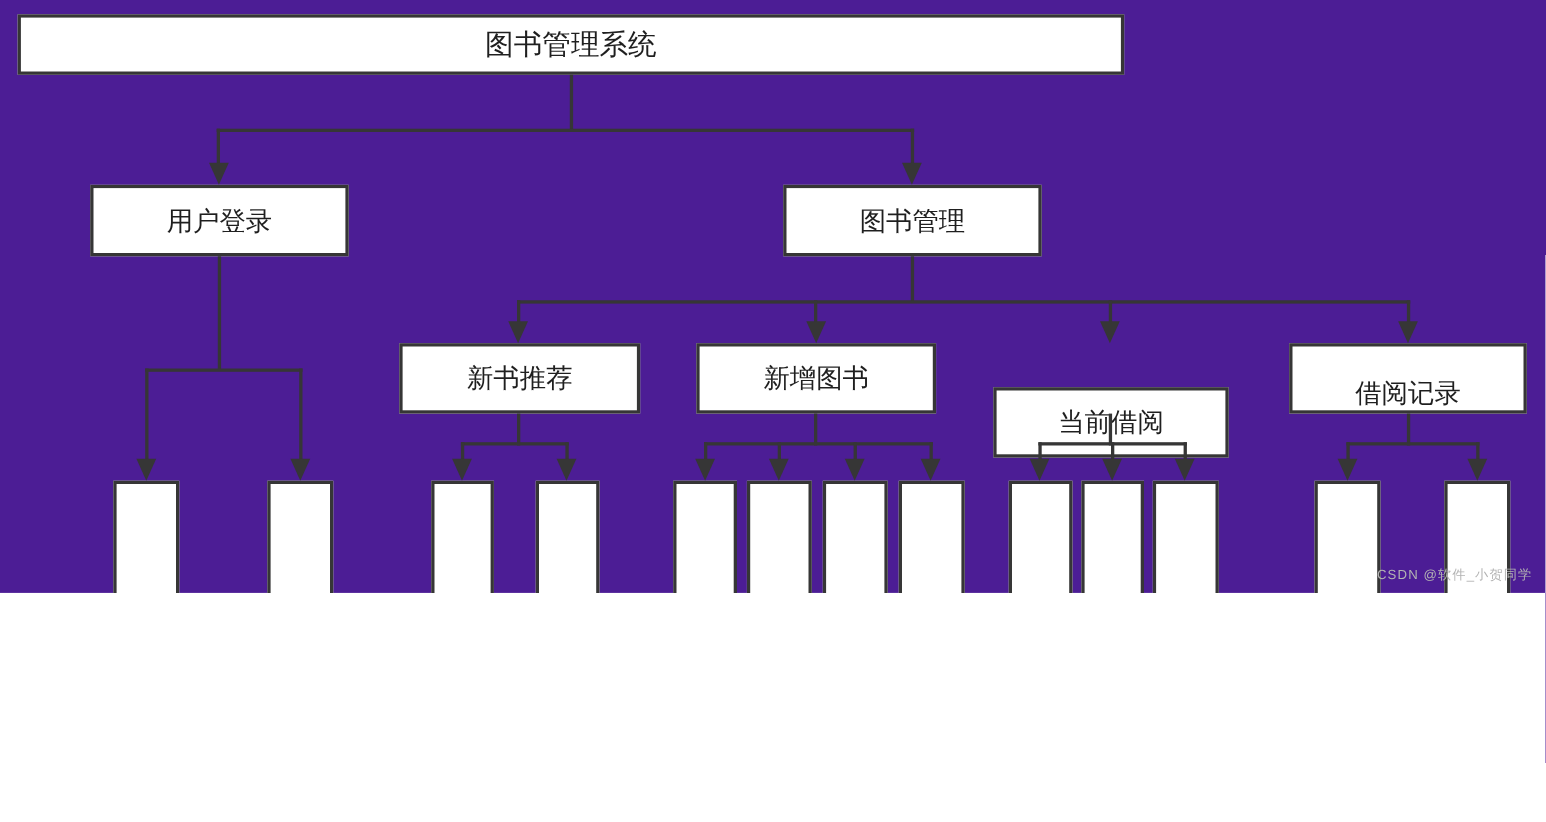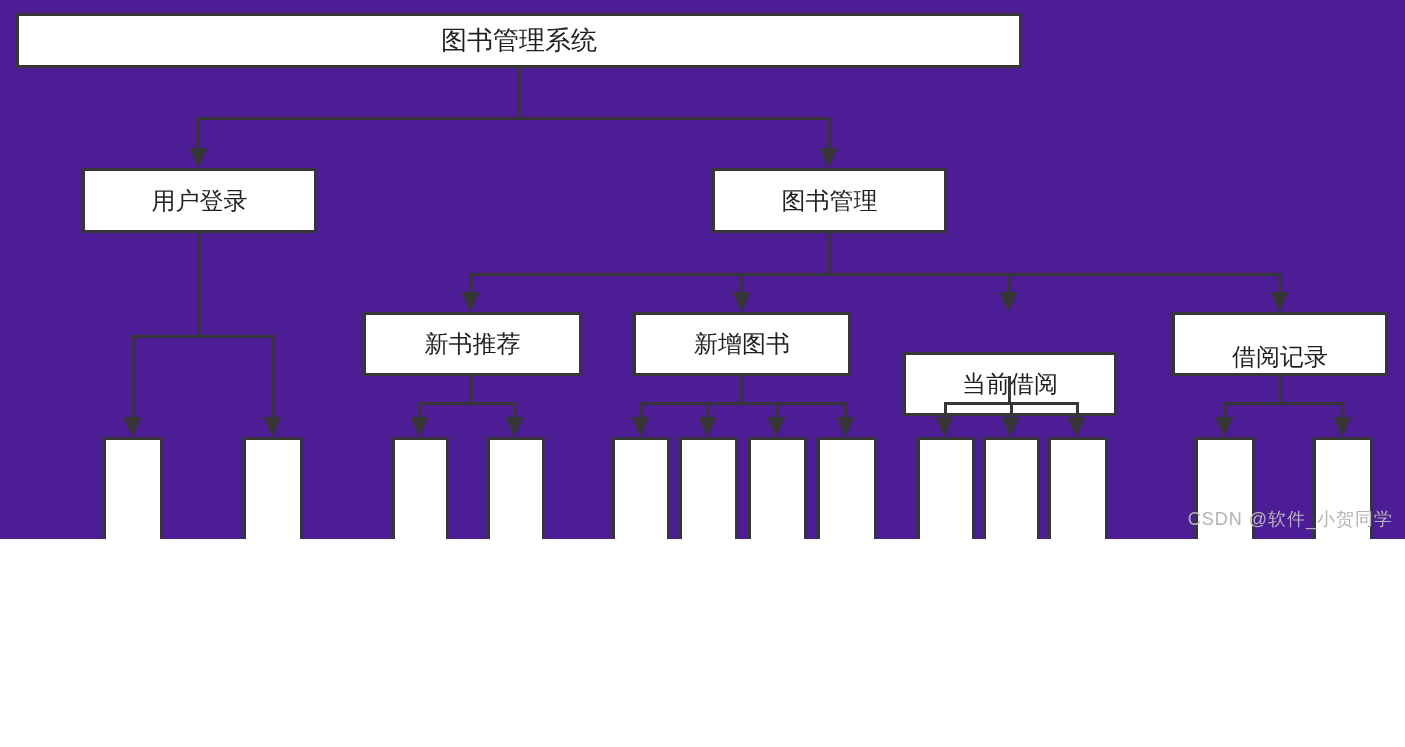--- a/index.html
+++ b/index.html
@@ -19,21 +19,21 @@
     line-height:1.1;white-space:nowrap;
   }
   .vline{position:absolute;width:3px;background:#363636;}
   .hline{position:absolute;height:3px;background:#363636;}
   .arrow{
     position:absolute;width:0;height:0;
     border-left:9px solid transparent;border-right:9px solid transparent;
     border-top:20px solid #363636;
   }
   .watermark{
-    position:absolute;right:12px;bottom:8px;font-size:18px;color:#b3b3b3;
+    position:absolute;right:12px;bottom:8px;font-size:12px;color:#b3b3b3;
     letter-spacing:1px;z-index:5;margin-left:16px;
   }
 </style>
 </head>
 <body>
 
 <div class="canvas">
 
   <div class="box root-box" style="left:16px;top:13px;width:1006px;height:55px;">
     <span>图书管理系统</span>

